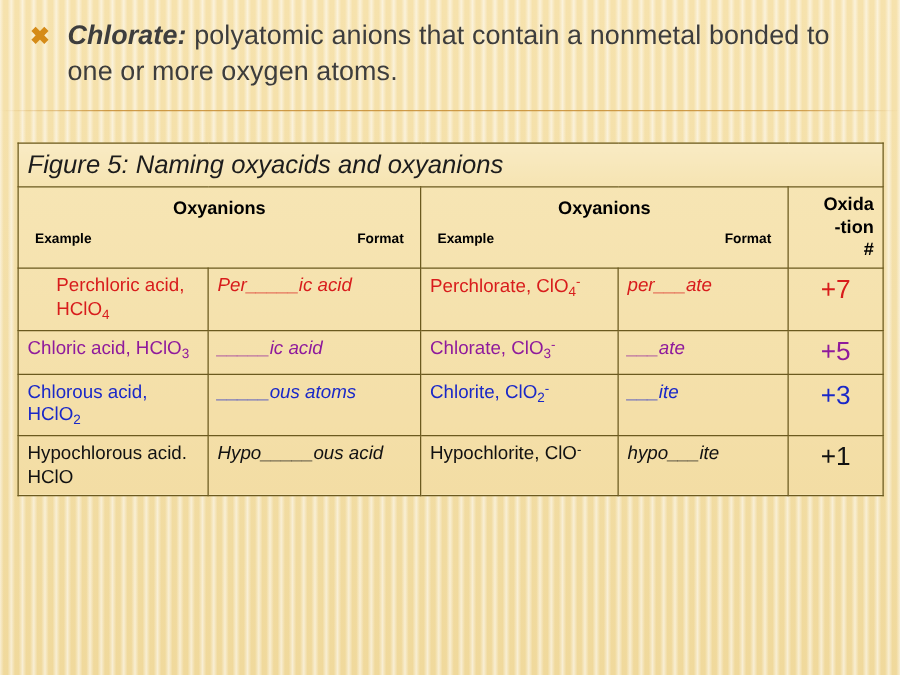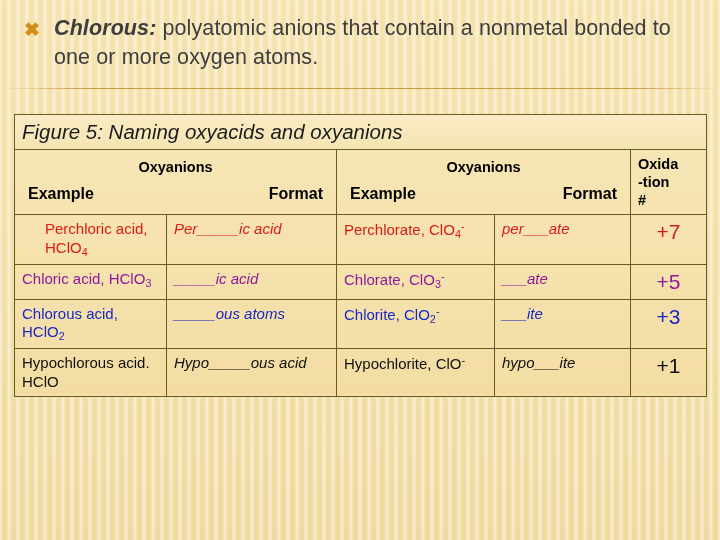--- a/index.html
+++ b/index.html
@@ -89,25 +89,25 @@
   .head-line1 {
     text-align: center;
     font-weight: bold;
     font-size: 14.5px;
     margin-bottom: 10px;
   }
   .head-line2 {
     display: flex;
     justify-content: space-between;
     font-weight: bold;
-    font-size: 16px;
+    font-size: 11px;
     padding: 0 6px;
   }
   .oxid-head {
-    text-align: left;
+    text-align: right;
     font-weight: bold;
     font-size: 14.5px;
     line-height: 1.25;
     vertical-align: middle;
   }
 
   .cell {
     font-size: 15px;
     line-height: 1.22;
   }
@@ -122,21 +122,21 @@
   }
   sub { font-size: 0.72em; vertical-align: -0.28em; }
   sup { font-size: 0.72em; vertical-align: 0.42em; }
 </style>
 </head>
 <body>
 
 <div class="header">
   <span class="bullet-icon">✖</span>
   <div class="header-text">
-    <span class="lead">Chlorous:</span><span> polyatomic anions that contain a nonmetal bonded to one or more oxygen atoms.</span>
+    <span class="lead">Chlorate:</span><span> polyatomic anions that contain a nonmetal bonded to one or more oxygen atoms.</span>
   </div>
   <div class="header-rule"></div>
 </div>
 
 <div class="figure-wrap">
   <table class="figure">
     <colgroup>
       <col style="width:152px">
       <col style="width:170px">
       <col style="width:158px">

